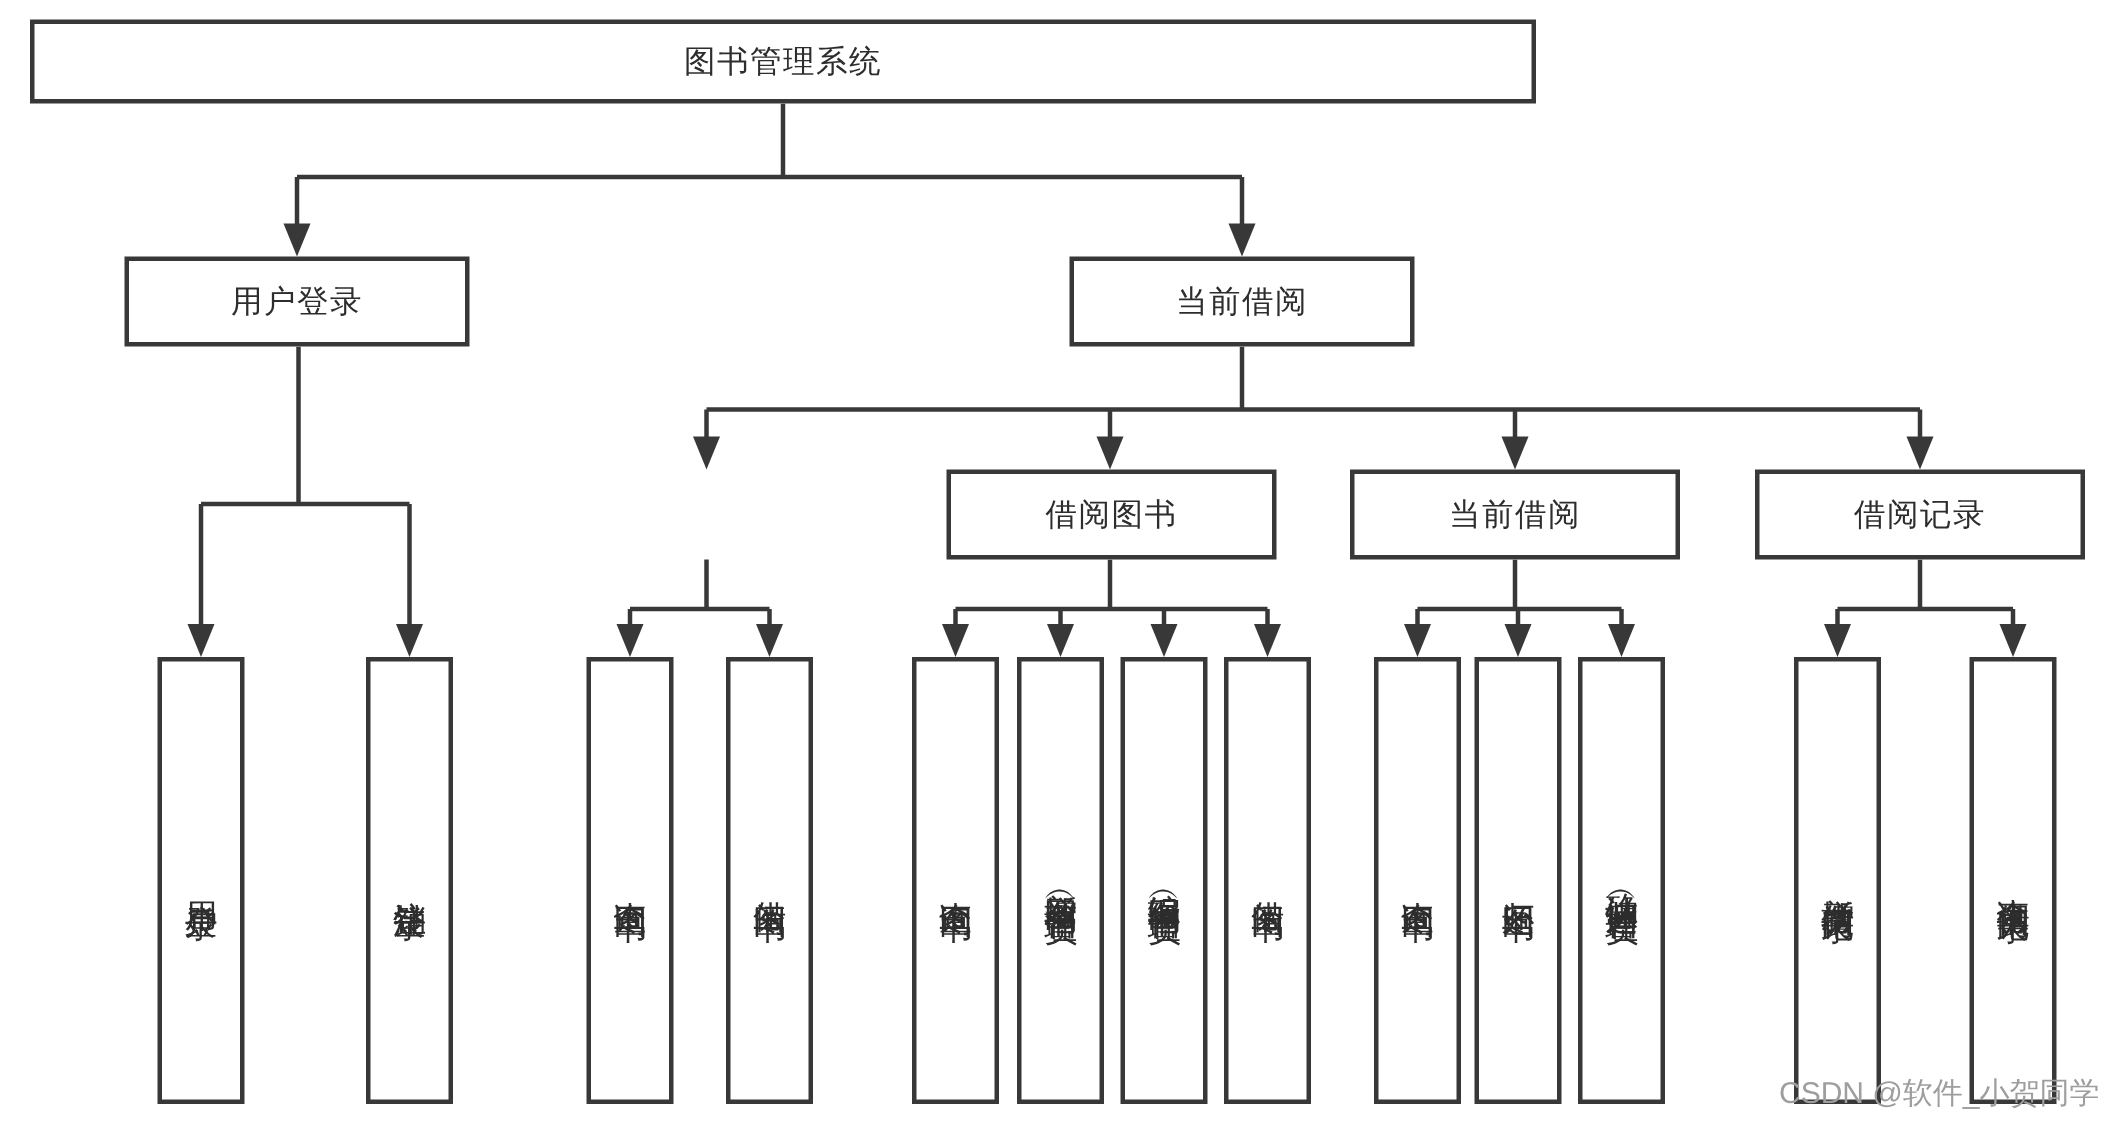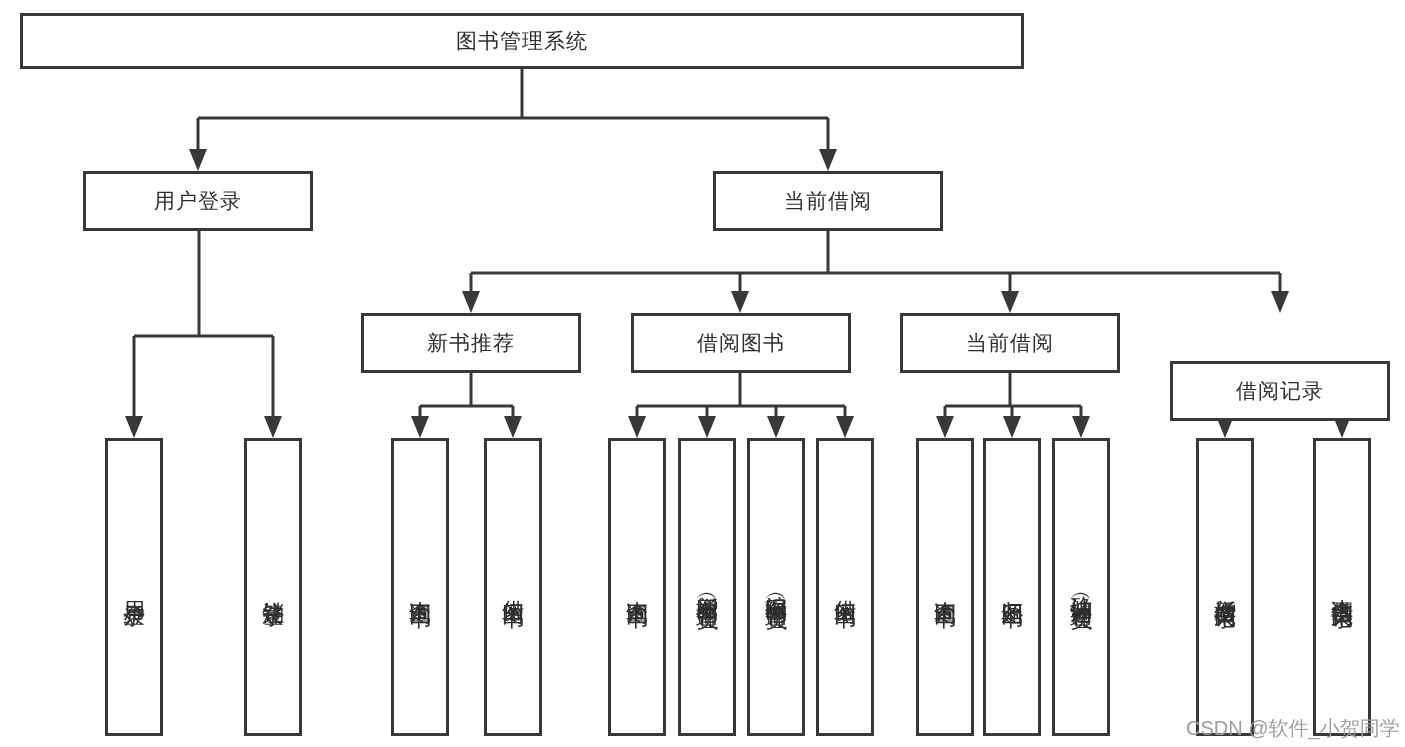--- a/index.html
+++ b/index.html
@@ -115,24 +115,23 @@
       <polygon points="1216,416 1234,416 1225,438"></polygon>
       <polygon points="1333,416 1351,416 1342,438"></polygon>
     </g>
   </svg>
 
   <div class="node h" style="left:20px; top:13px; width:1004px; height:56px;">图书管理系统</div>
 
   <div class="node h" style="left:83px; top:171px; width:230px; height:60px;">用户登录</div>
   <div class="node h" style="left:713px; top:171px; width:230px; height:60px;">当前借阅</div>
 
-  <div class="node h" style="left:361px; top:313px; width:220px; height:60px;">新书推荐</div>
   <div class="node h" style="left:631px; top:313px; width:220px; height:60px;">借阅图书</div>
   <div class="node h" style="left:900px; top:313px; width:220px; height:60px;">当前借阅</div>
-  <div class="node h" style="left:1170px; top:313px; width:220px; height:60px;margin-top:48px;">借阅记录</div>
+  <div class="node h" style="left:1170px; top:313px; width:220px; height:60px;">借阅记录</div>
 
   <div class="node v" style="left:105px; top:438px; width:58px; height:298px;">用户登录</div>
   <div class="node v" style="left:244px; top:438px; width:58px; height:298px;">注销登录</div>
 
   <div class="node v" style="left:391px; top:438px; width:58px; height:298px;">查询图书</div>
   <div class="node v" style="left:484px; top:438px; width:58px; height:298px;">借阅图书</div>
 
   <div class="node v" style="left:608px; top:438px; width:58px; height:298px;">查询图书</div>
   <div class="node v" style="left:678px; top:438px; width:58px; height:298px;">新增图书（管理员）</div>
   <div class="node v" style="left:747px; top:438px; width:58px; height:298px;">编辑图书（管理员）</div>

